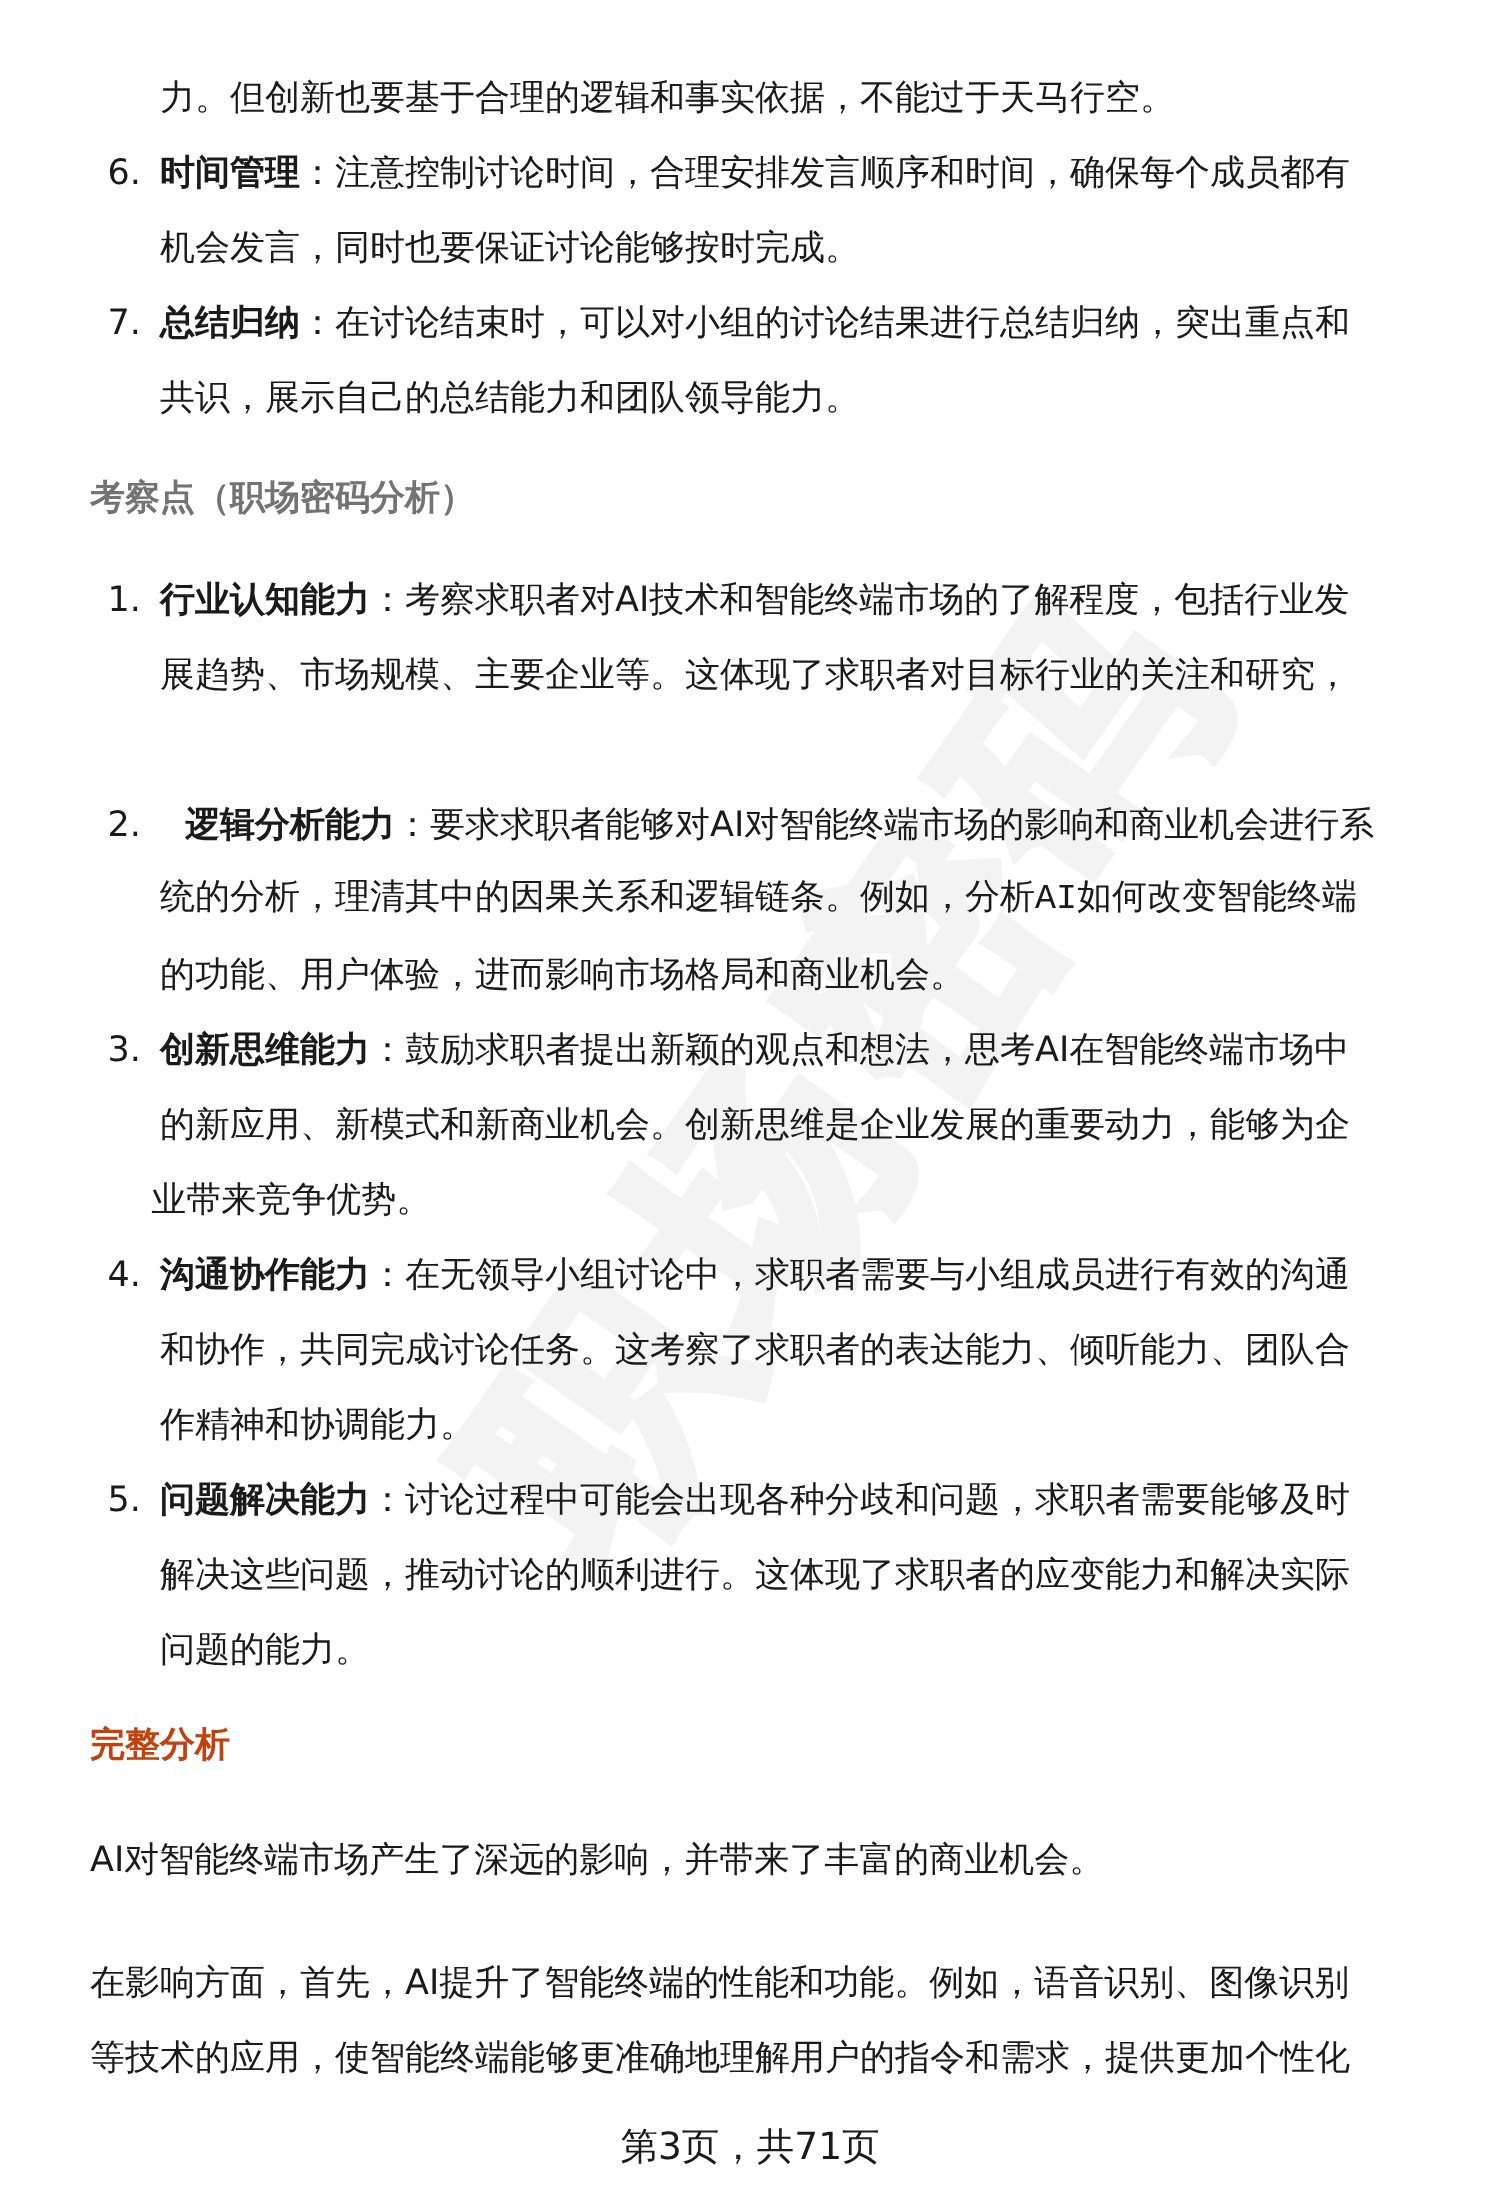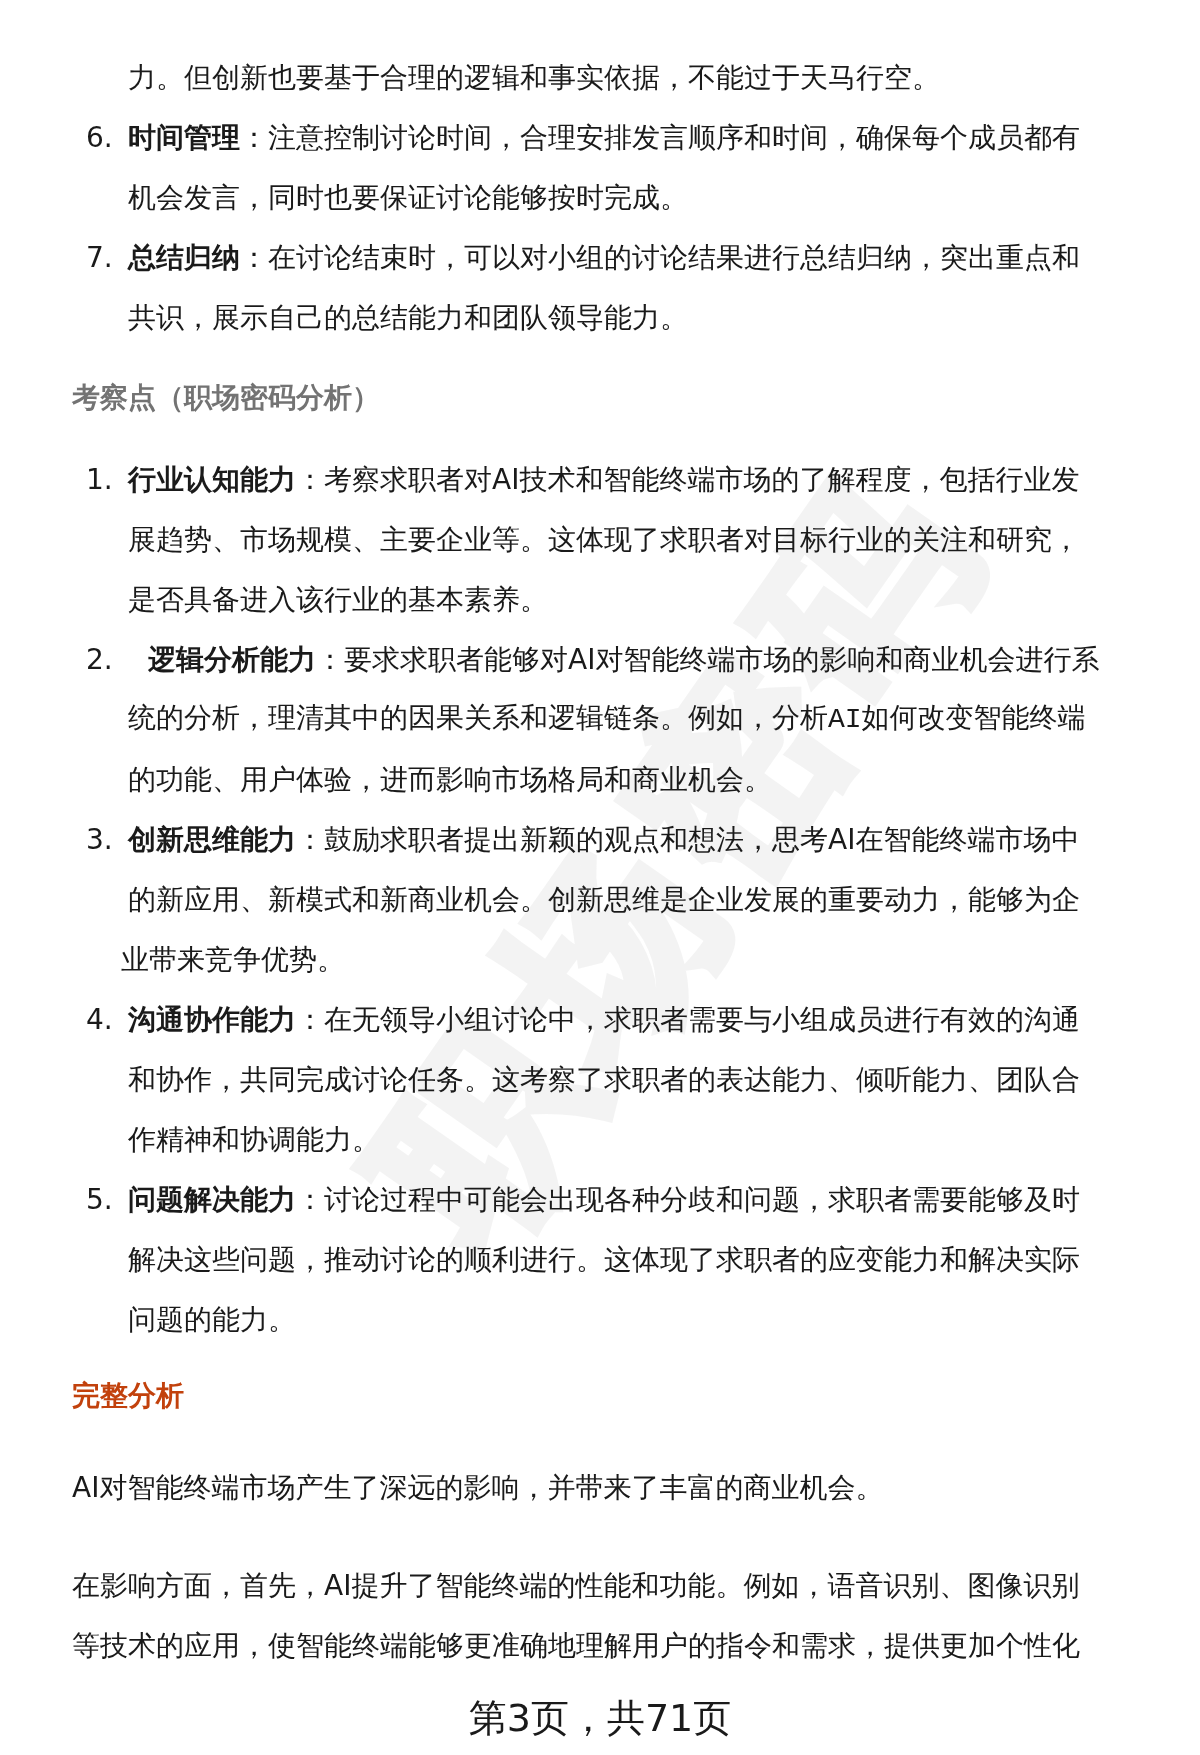--- a/index.html
+++ b/index.html
@@ -12,21 +12,21 @@
       position: absolute; left: 180px; top: 720px; width: 1000px; text-align: center;
       font-size: 200px; font-weight: bold; color: transparent;
       -webkit-text-stroke: 10px rgba(200,200,200,0.22);
       transform: rotate(-55deg); transform-origin: center; letter-spacing: 20px;
       pointer-events: none; white-space: nowrap; z-index: 0;
     }
     .line { position: absolute; font-size: 28px; line-height: 40px; white-space: nowrap; z-index: 1; }
     .num { position: absolute; font-size: 28px; line-height: 40px; left: 86px; z-index: 1; }
     .bold { font-weight: bold; }
     .heading { position: absolute; left: 72px; font-size: 28px; line-height: 40px; font-weight: bold; z-index: 1; }
-    .footer { position: absolute; left: 0; width: 1200px; text-align: center; font-size: 38px; line-height: 40px; z-index: 1; }
+    .footer { position: absolute; left: 0; width: 1200px; text-align: center; font-size: 30px; line-height: 40px; z-index: 1; }
   </style>
 </head>
 <body>
 
 <div class="page">
   <div class="watermark">职场密码</div>
 
   <div class="line" style="left:128px; top:58px;">力。但创新也要基于合理的逻辑和事实依据，不能过于天马行空。</div>
 
   <div class="num" style="top:118px;">6.</div>
@@ -35,21 +35,20 @@
 
   <div class="num" style="top:238px;">7.</div>
   <div class="line" style="left:128px; top:238px;"><span class="bold">总结归纳</span><span>：</span><span>在讨论结束时，可以对小组的讨论结果进行总结归纳，突出重点和</span></div>
   <div class="line" style="left:128px; top:298px;">共识，展示自己的总结能力和团队领导能力。</div>
 
   <div class="heading" style="top:378px; color:#737373;">考察点（职场密码分析）</div>
 
   <div class="num" style="top:460px;">1.</div>
   <div class="line" style="left:128px; top:460px;"><span class="bold">行业认知能力</span><span>：</span><span>考察求职者对AI技术和智能终端市场的了解程度，包括行业发</span></div>
   <div class="line" style="left:128px; top:520px;">展趋势、市场规模、主要企业等。这体现了求职者对目标行业的关注和研究，</div>
-  <div class="line" style="left:128px; top:580px;">是否具备进入该行业的基本素养。</div>
 
   <div class="num" style="top:640px;">2.</div>
   <div class="line" style="left:128px; top:640px;margin-left:20px;"><span class="bold">逻辑分析能力</span><span>：</span><span>要求求职者能够对AI对智能终端市场的影响和商业机会进行系</span></div>
   <div class="line" style="left:128px; top:700px;font-family:Liberation Mono, monospace;">统的分析，理清其中的因果关系和逻辑链条。例如，分析AI如何改变智能终端</div>
   <div class="line" style="left:128px; top:760px;">的功能、用户体验，进而影响市场格局和商业机会。</div>
 
   <div class="num" style="top:820px;">3.</div>
   <div class="line" style="left:128px; top:820px;"><span class="bold">创新思维能力</span><span>：</span><span>鼓励求职者提出新颖的观点和想法，思考AI在智能终端市场中</span></div>
   <div class="line" style="left:128px; top:880px;">的新应用、新模式和新商业机会。创新思维是企业发展的重要动力，能够为企</div>
   <div class="line" style="left:121px; top:940px;">业带来竞争优势。</div>

